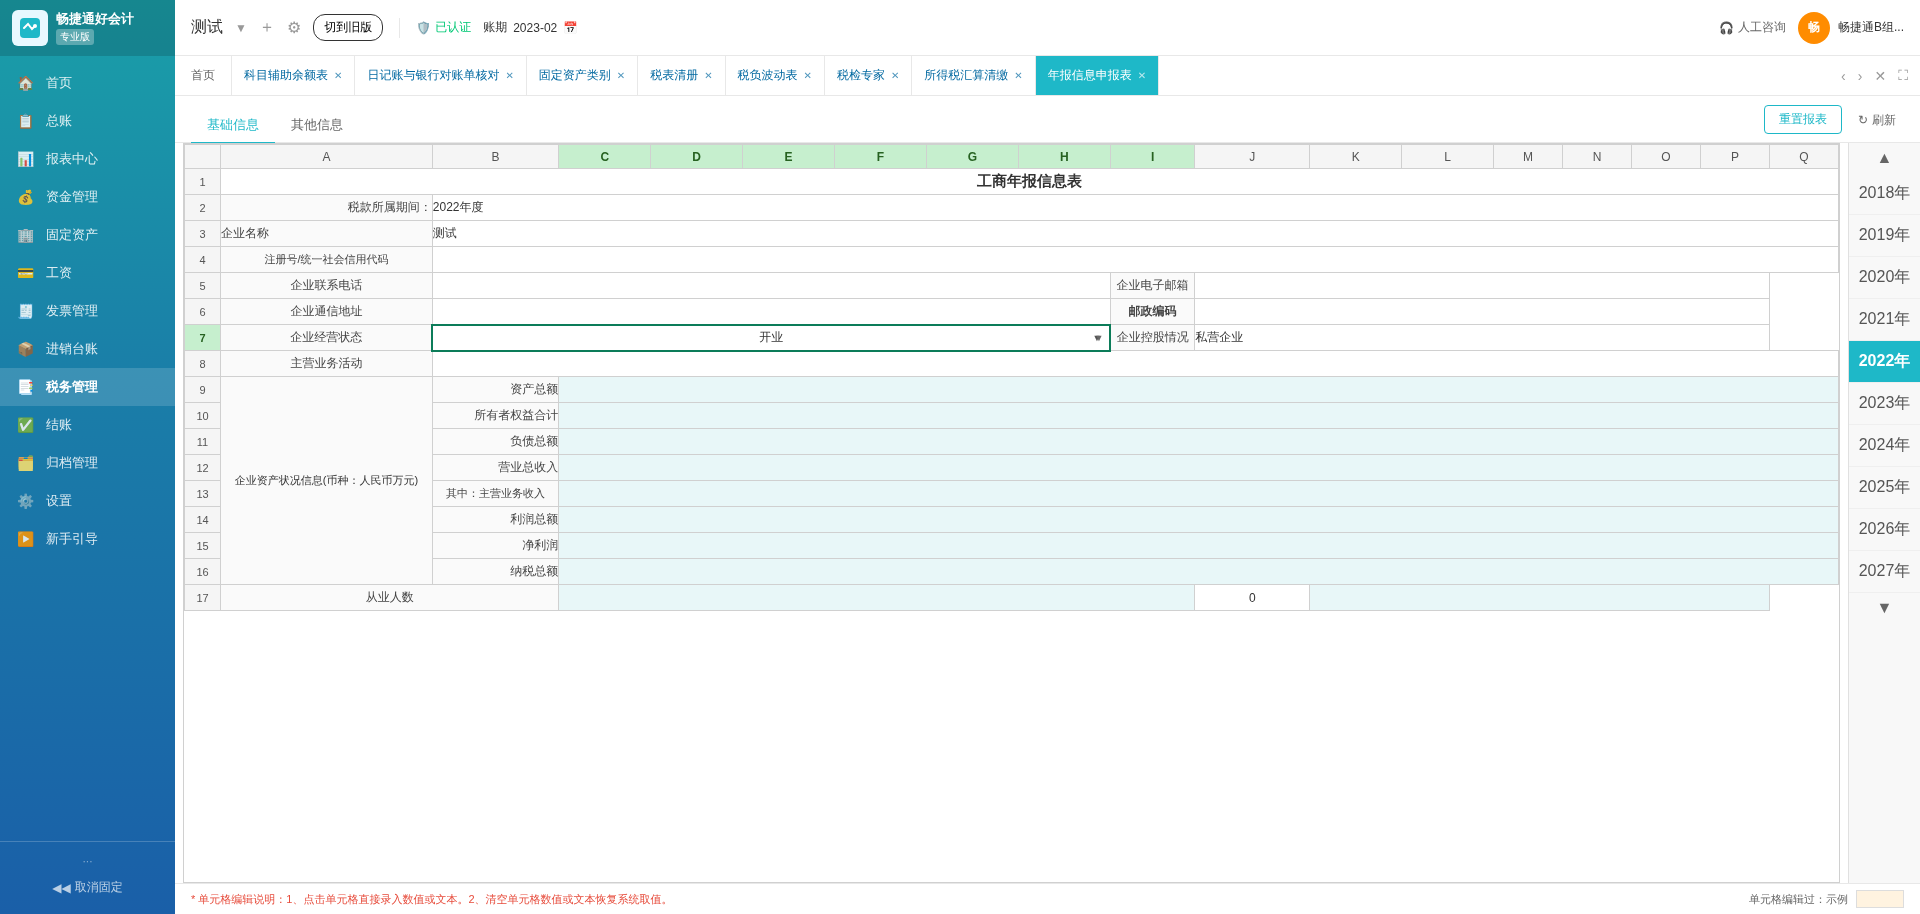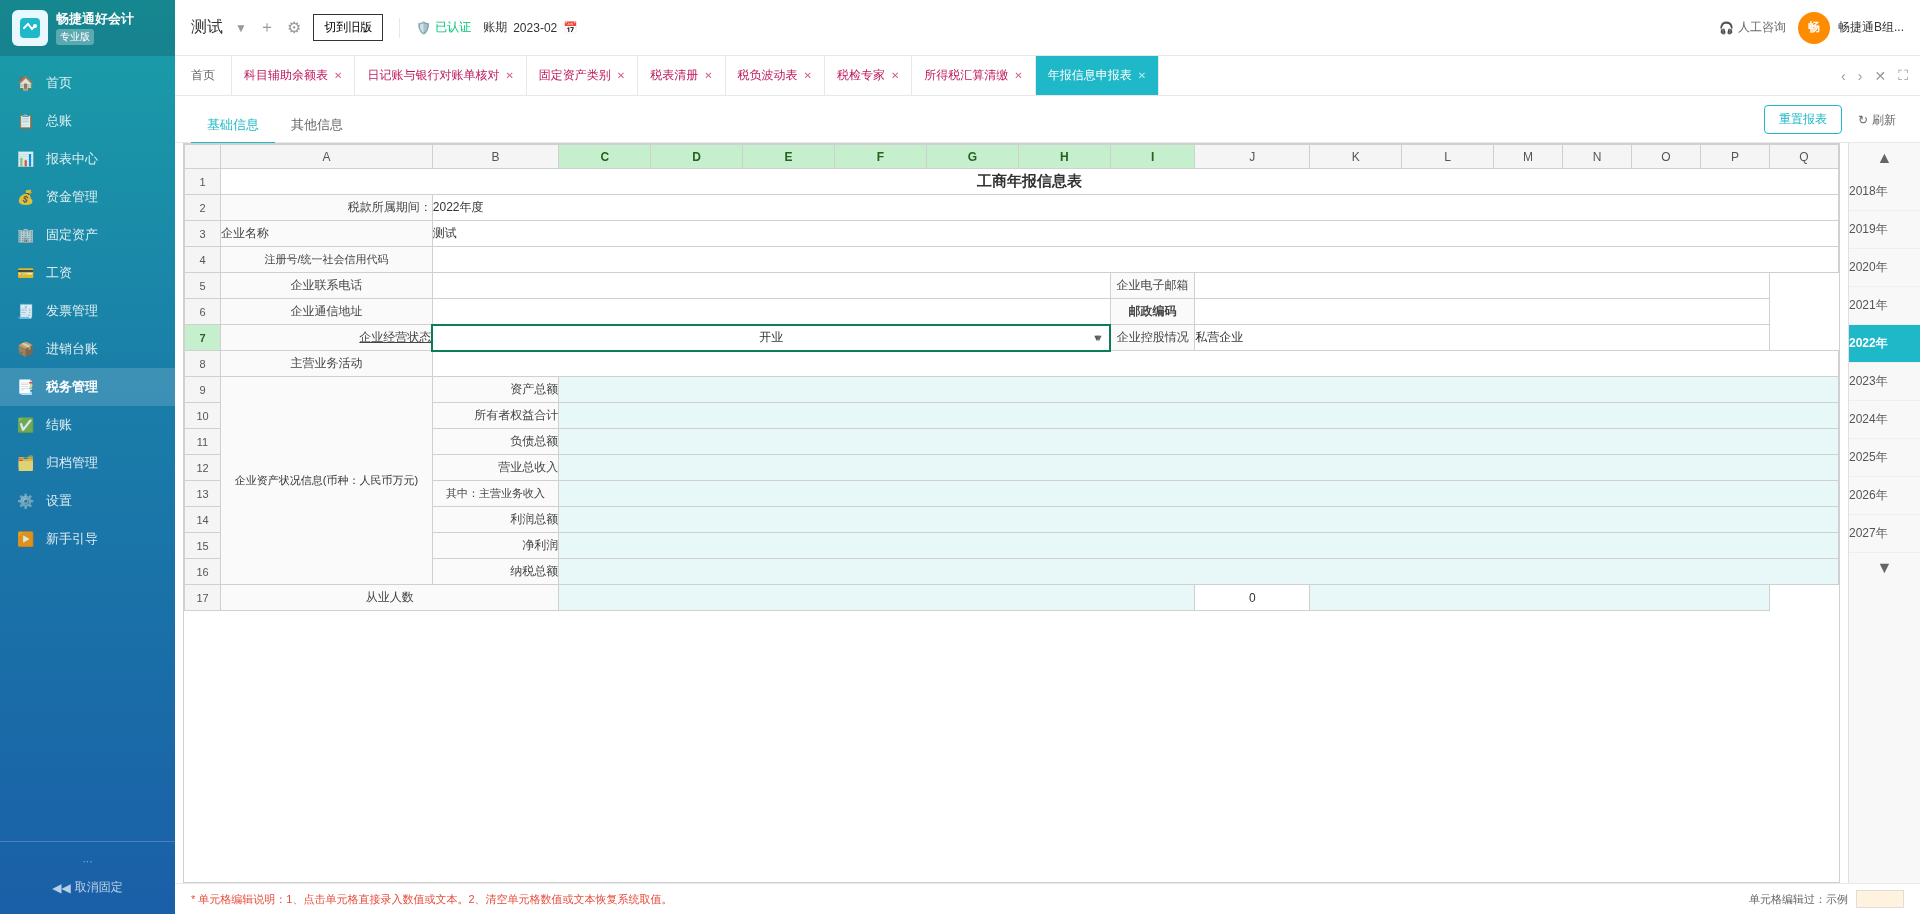--- a/index.html
+++ b/index.html
@@ -78,21 +78,21 @@
       border-bottom: 1px solid #e8e8e8;
       gap: 12px;
       flex-shrink: 0;
     }
     .header-title { font-size: 16px; color: #333; font-weight: 500; }
     .header-dropdown { color: #999; cursor: pointer; }
     .header-add { color: #999; cursor: pointer; font-size: 16px; }
     .header-settings { color: #999; cursor: pointer; font-size: 16px; }
     .header-switch-btn {
       border: 1px solid #333;
-      border-radius: 0;
+      border-radius: 12px;
       padding: 4px 10px;
       font-size: 12px;
       cursor: pointer;
       background: white;
     }
     .header-verified {
       display: flex;
       align-items: center;
       gap: 4px;
       color: #00c875;
@@ -151,21 +151,21 @@
       flex: 1;
       overflow: hidden;
       height: 100%;
     }
     .tab-item {
       display: flex;
       align-items: center;
       padding: 0 12px;
       gap: 6px;
       cursor: pointer;
-      color: #be185d;
+      color: #0369a1;
       font-size: 12px;
       border-right: 1px solid #e8e8e8;
       white-space: nowrap;
       height: 100%;
     }
     .tab-item.active {
       background: #1eb8c8;
       color: white;
       font-weight: 500;
     }
@@ -391,24 +391,25 @@
     .year-nav-btn {
       width: 100%;
       text-align: center;
       padding: 6px 0;
       cursor: pointer;
       color: #666;
       font-size: 16px;
     }
     .year-item {
       width: 100%;
+      text-align: center;
       padding: 10px 0;
       cursor: pointer;
       color: #555;
-      font-size: 12px;
+      font-size: 16px;
       border-bottom: 1px solid #efefef;
     }
     .year-item.active {
       background: #1eb8c8;
       color: white;
       font-weight: bold;
     }
 
     
     .sidebar-scroll { text-align: center; padding: 4px 0; color: rgba(255,255,255,0.5); font-size: 10px; }
@@ -658,21 +659,21 @@
                 <tr>
                   <td class="row-num">6</td>
                   <td class="cell label" style="text-align:center;">企业通信地址</td>
                   <td class="cell" colspan="7"></td>
                   <td class="cell label" style="text-align:center;font-weight:bold;">邮政编码</td>
                   <td class="cell" colspan="7"></td>
                 </tr>
 
                 <tr>
                   <td class="row-num active-row">7</td>
-                  <td class="cell label" style="text-align:right;text-decoration:underline;">企业经营状态</td>
+                  <td class="cell label" style="text-align:center;">企业经营状态</td>
                   <td class="cell dropdown-cell active-cell-bordered" colspan="7" style="text-align:center;border:2px solid #0c7c59 !important;position:relative;">
                     开业
                     <span style="position:absolute;right:8px;top:50%;transform:translateY(-50%);font-size:9px;color:#555;">▼</span>
                   </td>
                   <td class="cell label" style="text-align:center;">企业控股情况</td>
                   <td class="cell" colspan="7">私营企业</td>
                 </tr>
 
                 <tr>
                   <td class="row-num">8</td>

